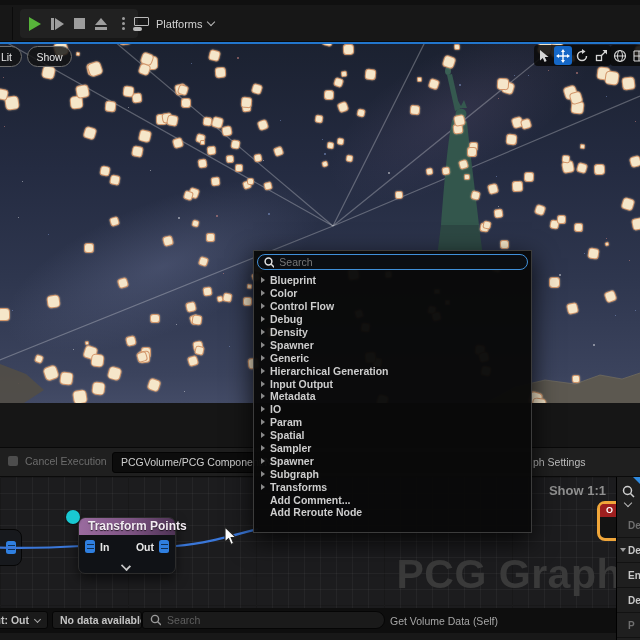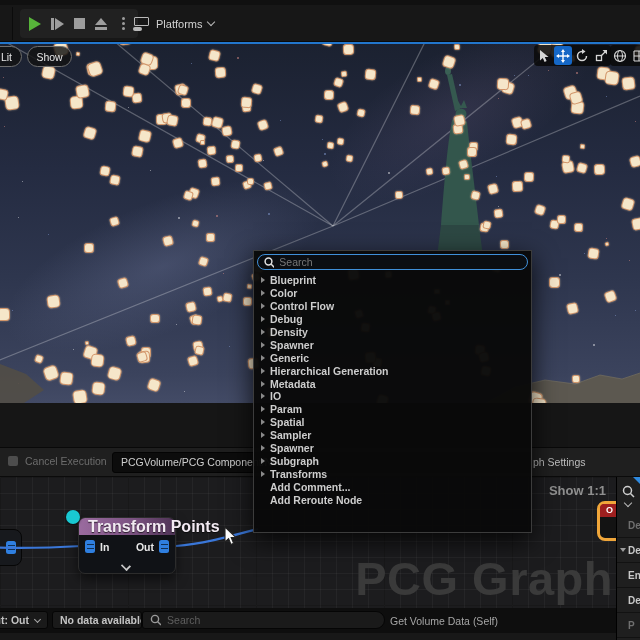--- a/index.html
+++ b/index.html
@@ -62,31 +62,31 @@
 
   
   .graph-area { position:absolute; left:0; top:477px; width:640px; height:131px; background-color:#1c1c1e;
     background-image:
       linear-gradient(rgba(255,255,255,0.040) 1px, transparent 1px),
       linear-gradient(90deg, rgba(255,255,255,0.040) 1px, transparent 1px),
       linear-gradient(rgba(0,0,0,0.45) 1px, transparent 1px),
       linear-gradient(90deg, rgba(0,0,0,0.45) 1px, transparent 1px);
     background-size:16px 16px,16px 16px,128px 128px,128px 128px; overflow:hidden; }
   .zoom-label { position:absolute; right:34px; top:6px; color:#8f8f8f; font-size:13px; font-weight:bold; }
-  .watermark { position:absolute; right:27px; top:74px; color:#3a3a3a; font-size:47px; font-weight:bold; letter-spacing:0.5px; white-space:nowrap; }
+  .watermark { position:absolute; right:18px; top:74px; color:#3a3a3a; font-size:41px; font-weight:bold; letter-spacing:0.5px; white-space:nowrap; }
   .wires-svg { position:absolute; left:0; top:0; width:640px; height:131px; z-index:2; }
   .stub-node { position:absolute; left:-28px; top:52px; width:50px; height:37px; background:#17191d; border:1px solid #060606; border-radius:8px; z-index:1; }
   .pin-icon { width:10px; height:13px; background:#2f7fe0; border-radius:2.5px; position:relative; }
   .pin-icon::before, .pin-icon::after { content:""; position:absolute; left:1.5px; right:1.5px; height:1.5px; background:#113055; }
   .pin-icon::before { top:3.5px; } .pin-icon::after { top:7.5px; }
   .stub-node .pin-icon { position:absolute; right:5px; top:11px; }
   .pcg-node { position:absolute; left:78px; top:40px; width:98px; height:57px; background:#101216; border:1px solid #2c2c2c; border-radius:7px;
     box-shadow:0 5px 12px rgba(0,0,0,0.55); z-index:3; }
   .node-header { height:17px; border-radius:6px 6px 0 0; background:linear-gradient(90deg,#9a6b9f 0%,#7c5382 55%,#4e3355 100%);
-    color:#f2eaf2; font-size:16px; font-weight:bold; line-height:17px; padding-left:9px; text-shadow:0 1px 1px rgba(0,0,0,0.7); white-space:nowrap; }
+    color:#f2eaf2; font-size:12px; font-weight:bold; line-height:17px; padding-left:9px; text-shadow:0 1px 1px rgba(0,0,0,0.7); white-space:nowrap; }
   .node-body { display:flex; justify-content:space-between; align-items:center; padding:5px 6px 0 6px; color:#e8e8e8; font-size:10.5px; font-weight:bold; }
   .node-body .side { display:flex; align-items:center; gap:5px; }
   .node-chev { position:absolute; left:50%; bottom:3px; width:8px; height:8px; margin-left:-5px;
     border-right:2px solid #c9c9c9; border-bottom:2px solid #c9c9c9; transform:rotate(45deg) scale(1,0.8); }
   .cyan-dot { position:absolute; left:66px; top:33px; width:14px; height:14px; border-radius:50%; background:#19c8d2; z-index:4; box-shadow:0 1px 3px rgba(0,0,0,0.6); }
   .red-node { position:absolute; left:597px; top:24px; width:36px; height:40px; border:3px solid #f0a63a; border-radius:8px; background:#131313; z-index:3; }
   .red-node .rn-header { height:13px; background:#9e1f1f; border-radius:4px 4px 0 0; color:#fff; font-size:9px; font-weight:bold; line-height:13px; padding-left:6px; }
   .graph-cursor { position:absolute; left:224px; top:49px; z-index:30; }
 
   
@@ -612,20 +612,24 @@
         <div class="menu-item">
           <span class="tri"></span>
           <span class="mi-label">Generic</span>
         </div>
         <div class="menu-item">
           <span class="tri"></span>
           <span class="mi-label">Hierarchical Generation</span>
         </div>
         <div class="menu-item">
           <span class="tri"></span>
+          <span class="mi-label">Input Output</span>
+        </div>
+        <div class="menu-item">
+          <span class="tri"></span>
           <span class="mi-label">Metadata</span>
         </div>
         <div class="menu-item">
           <span class="tri"></span>
           <span class="mi-label">IO</span>
         </div>
         <div class="menu-item">
           <span class="tri"></span>
           <span class="mi-label">Param</span>
         </div>

